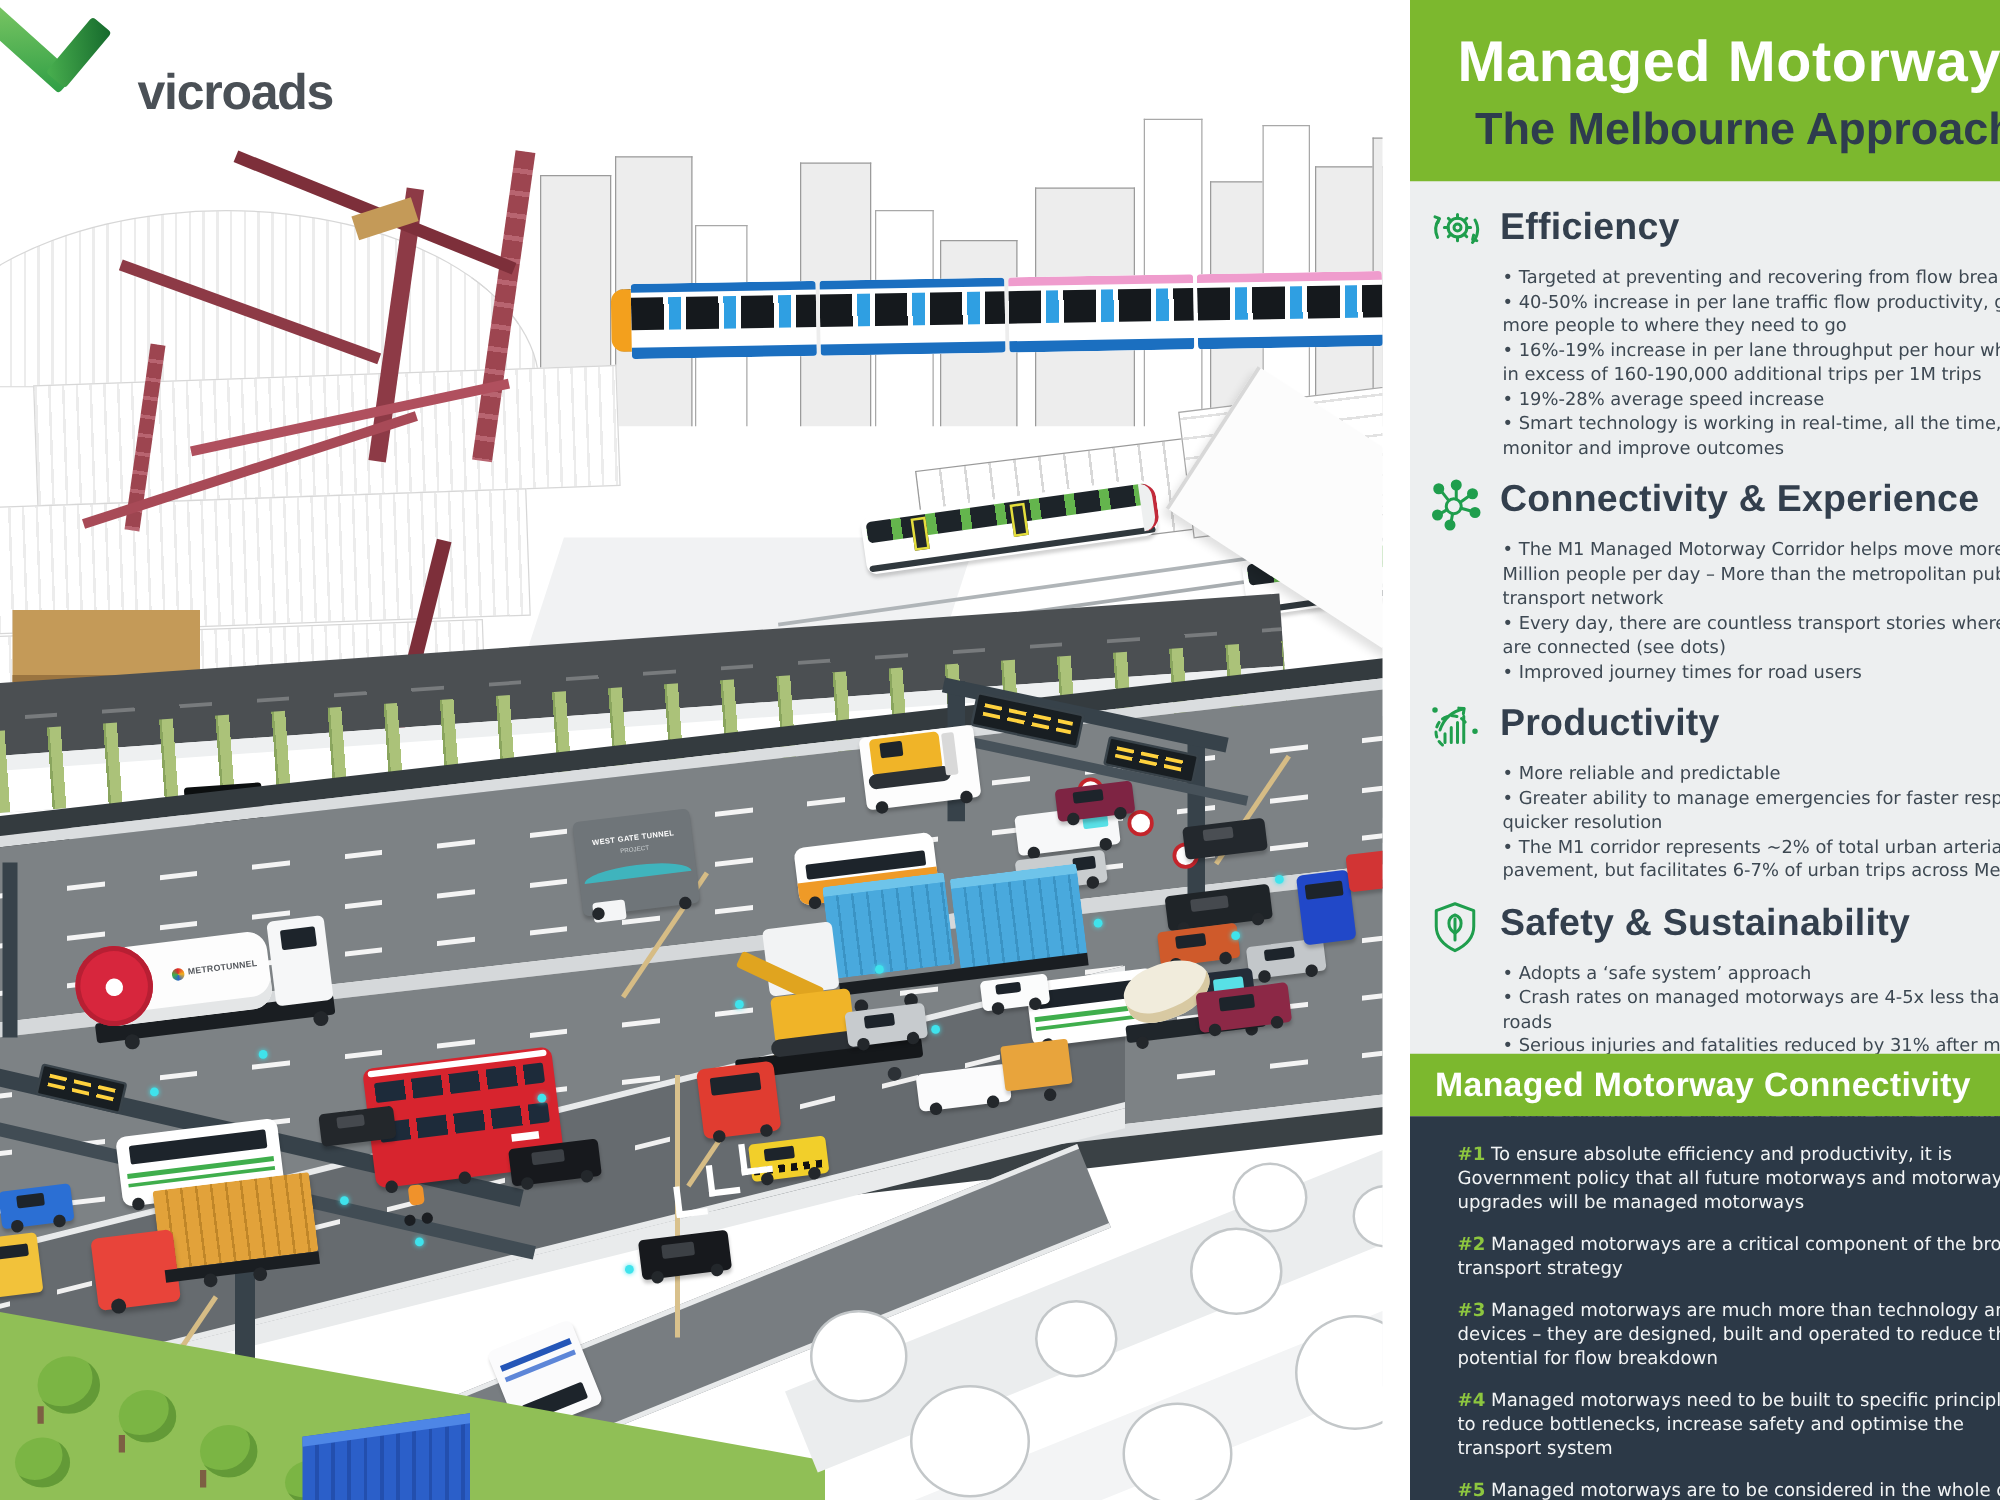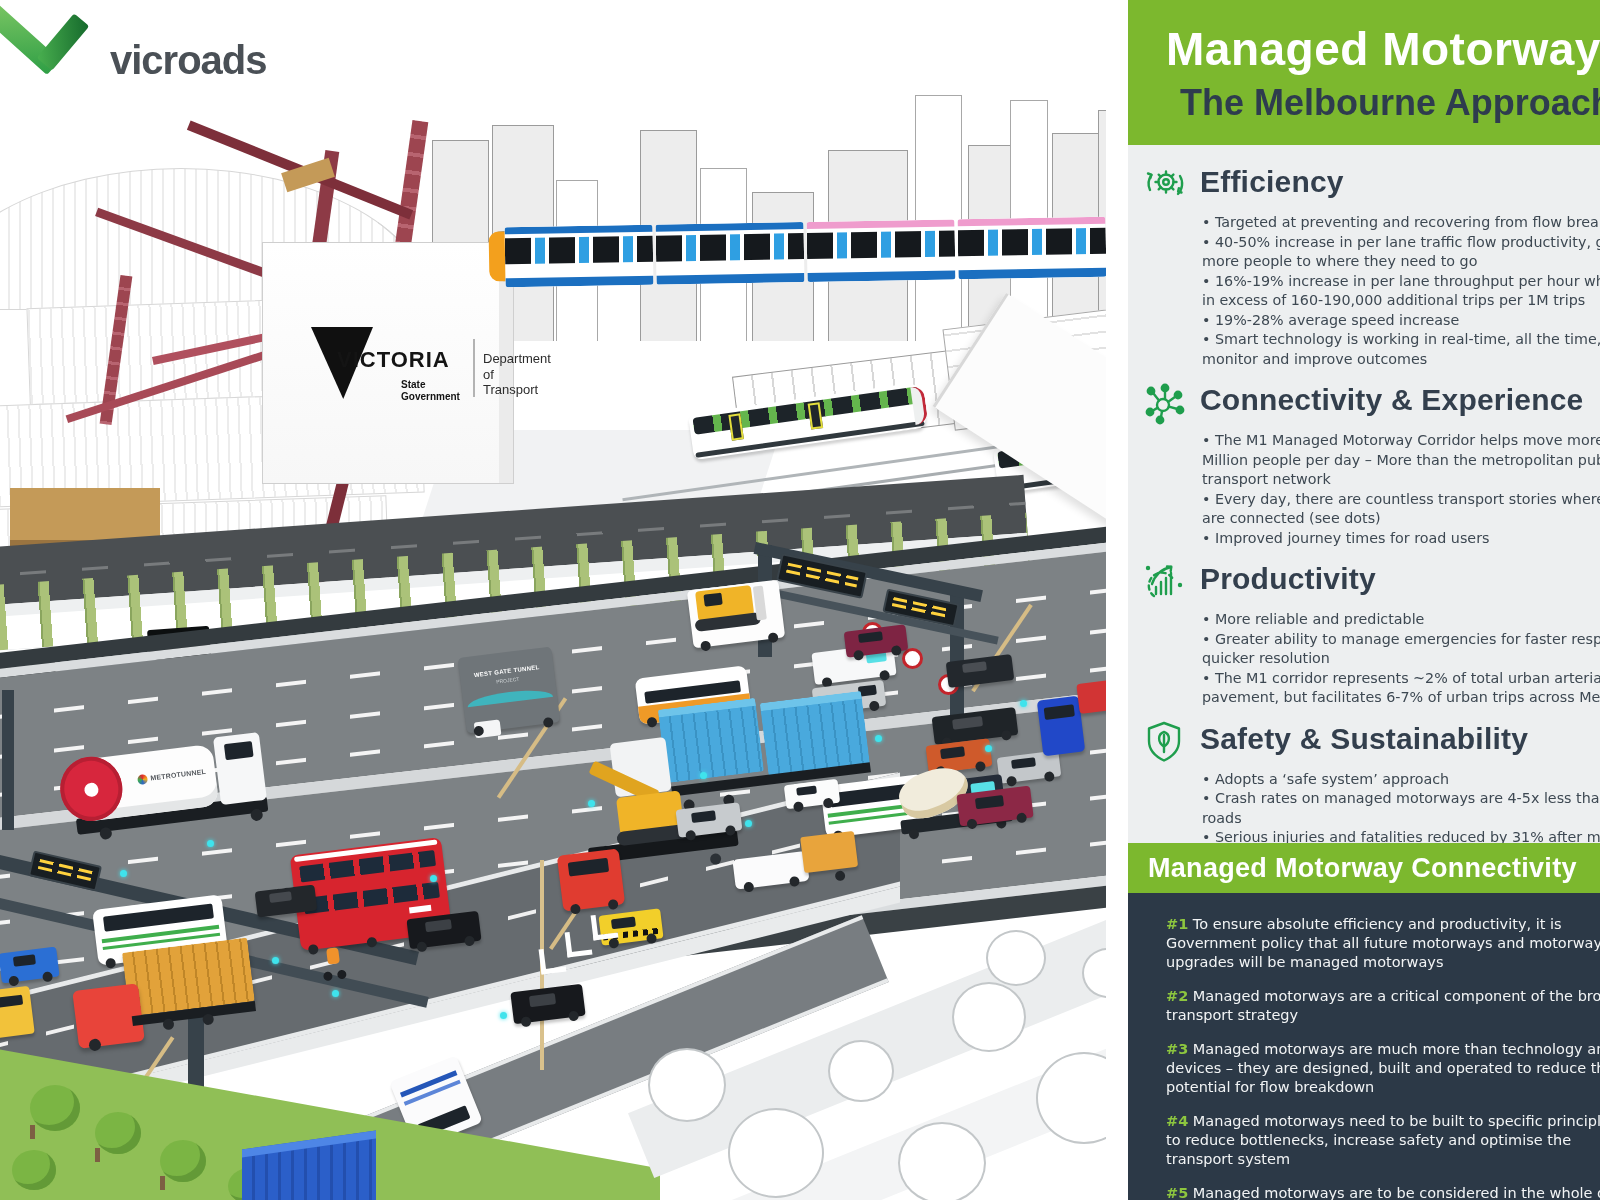--- a/index.html
+++ b/index.html
@@ -117,34 +117,23 @@
       <div class="abs" style="left:10px;top:488px;width:150px;height:52px;background:#c49a58;border-bottom:6px solid #9a7440"></div>
       <div class="abs" style="left:283px;top:165px;width:50px;height:20px;background:#c49a58;transform:rotate(-18deg)"></div>
     </div>
 
     <div class="abs" style="left:-18px;top:16px;width:320px;height:90px;">
       <span class="abs" style="left:0;top:0;width:120px;height:90px;">
         <span class="abs" style="left:-26px;top:4px;width:112px;height:20px;border-radius:3px;transform:rotate(42deg);background:linear-gradient(135deg,#8ed06b,#2e9e45)"></span>
         <span class="abs" style="left:58px;top:28px;width:30px;height:16px;transform:rotate(-50deg);background:#b9bdc1"></span>
         <span class="abs" style="left:52px;top:16px;width:58px;height:20px;border-radius:3px;transform:rotate(-50deg);background:linear-gradient(135deg,#49b04f,#15692c)"></span>
       </span>
-      <span class="abs vlogo-txt" style="left:128px;top:22px;">vicroads</span>
-    </div>
-
-    <div class="vicbld" style="left:262px;top:242px;width:250px;height:240px;">
-      <div class="abs" style="left:48px;top:84px;width:200px;height:90px;">
-        <span class="vtri" style="left:0;top:0;"></span>
-        <span class="abs" style="left:26px;top:20px;font-size:22px;font-weight:bold;color:#141414;letter-spacing:1px;">VICTORIA</span>
-        <span class="abs" style="left:90px;top:52px;font-size:10px;font-weight:bold;color:#141414;">State</span>
-        <span class="abs" style="left:90px;top:64px;font-size:10px;font-weight:bold;color:#141414;">Government</span>
-        <span class="abs" style="left:162px;top:12px;width:1.5px;height:58px;background:#b3b3b3;"></span>
-        <span class="abs" style="left:172px;top:24px;font-size:13px;color:#2c2c2c;">Department</span>
-        <span class="abs" style="left:172px;top:40px;font-size:13px;color:#2c2c2c;">of Transport</span>
-      </div>
-    </div>
+      <span class="abs vlogo-txt" style="left:128px;top:36px;">vicroads</span>
+    </div>
+
 
     <div class="abs" style="left:505px;top:222px;width:604px;height:60px;display:flex;transform:rotate(-1deg);">
       <span class="abs" style="left:-16px;top:4px;width:24px;height:50px;background:#f3a01d;border-radius:10px 0 0 10px;box-shadow:inset -4px 0 0 #15191d;"></span>
       <div class="tcar">
           <span class="roof"></span>
           <span class="band"></span>
           <span class="skirt"></span>
         </div>
       <div class="tcar">
           <span class="roof"></span>

